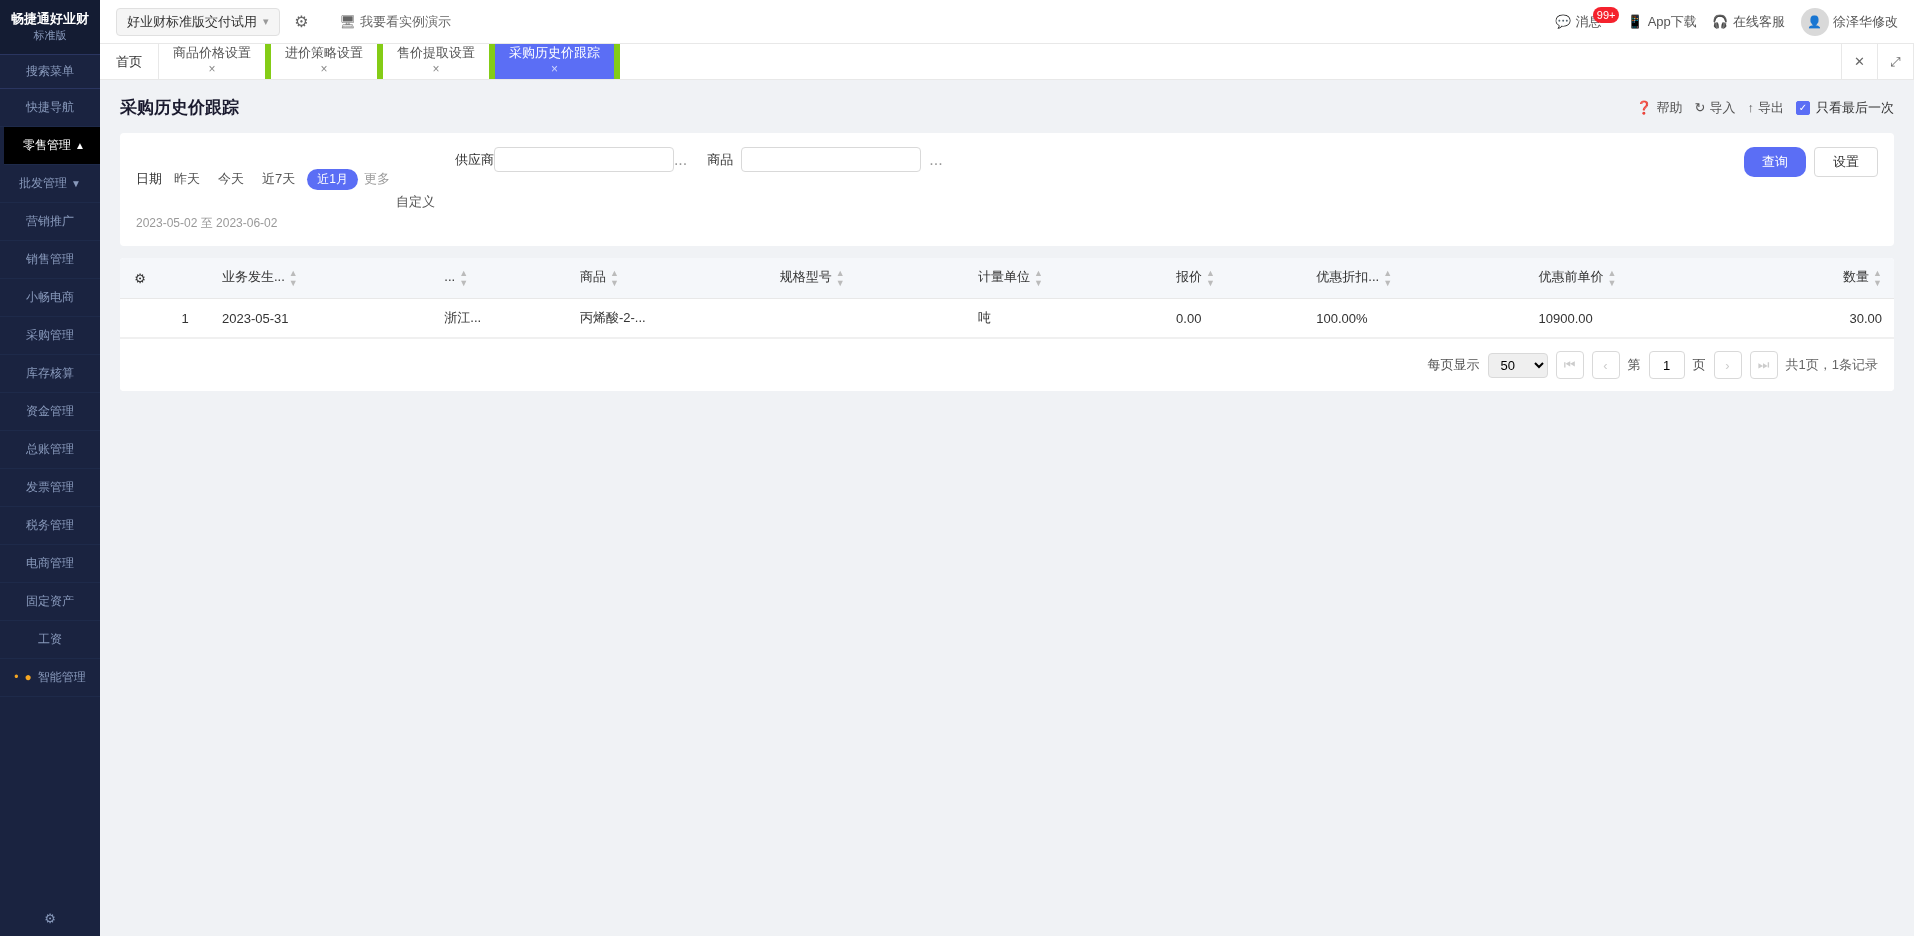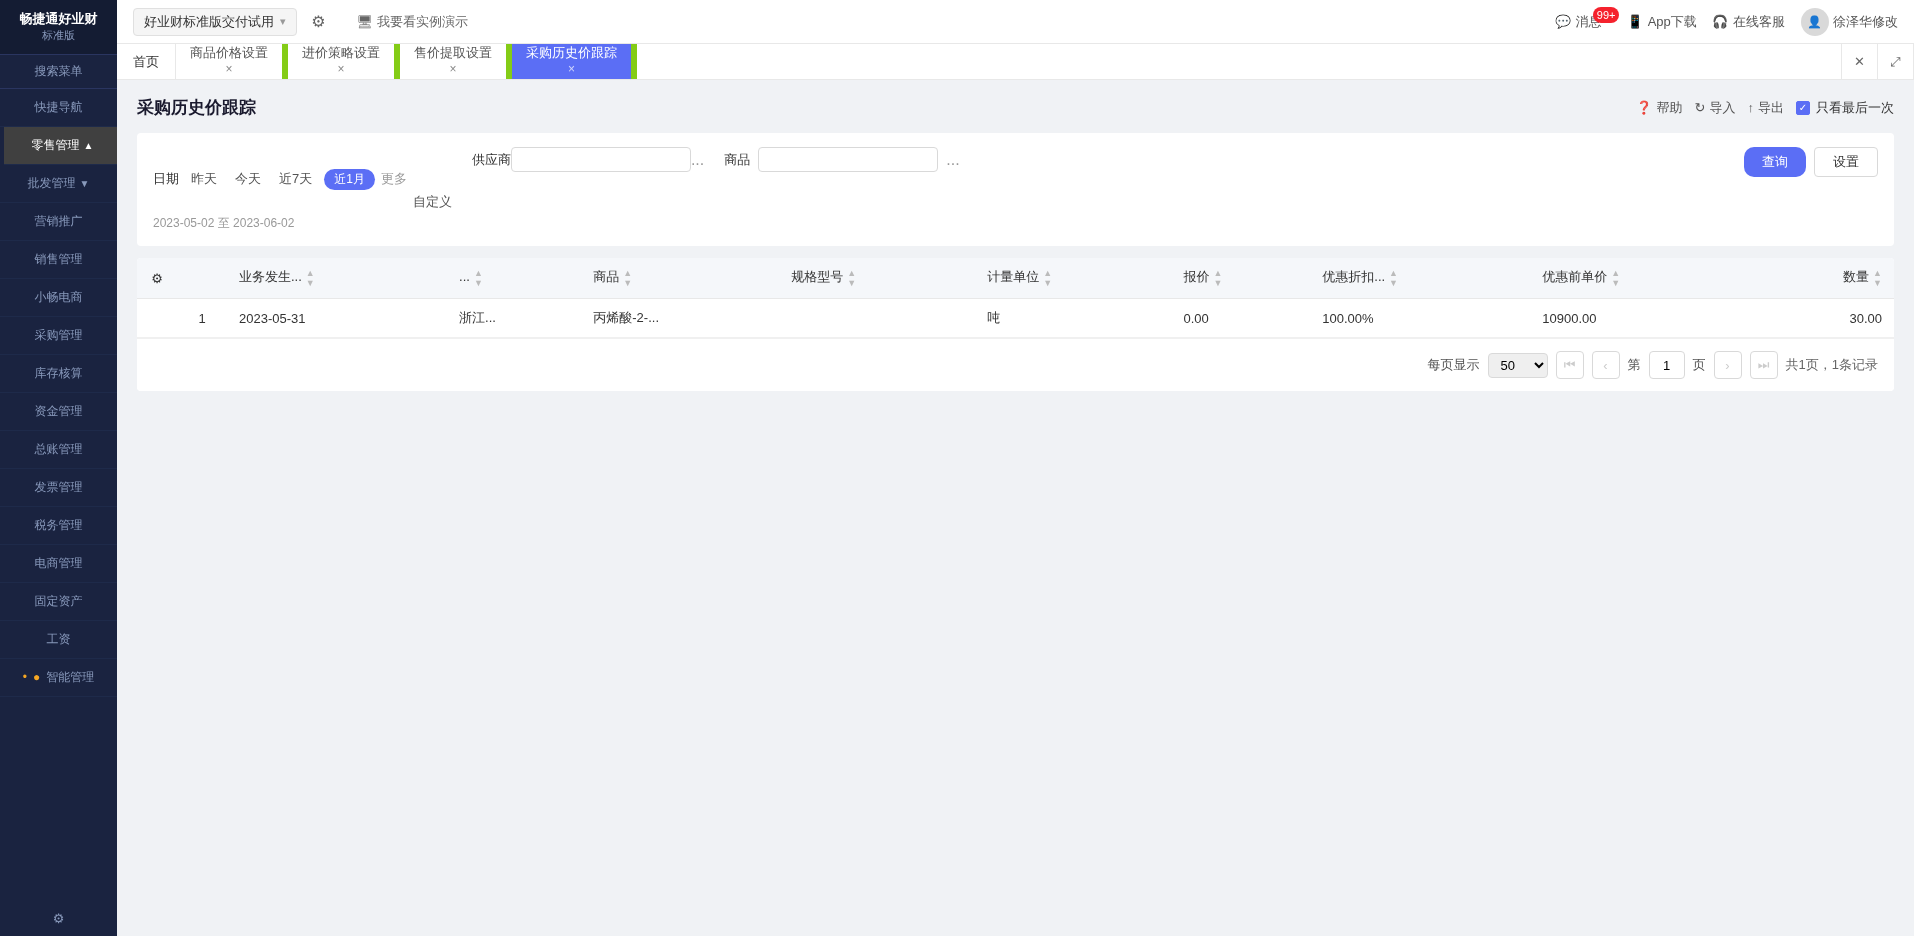--- a/index.html
+++ b/index.html
@@ -1,25 +1,25 @@
 <!DOCTYPE html>
 <html><head>
   <meta charset="utf-8">
   <style>
     * { margin: 0; padding: 0; box-sizing: border-box; }
     body { font-family: "Microsoft YaHei", "PingFang SC", sans-serif; font-size: 13px; background: #f0f2f5; color: #333; display: flex; height: 936px; overflow: hidden; }
 
     
-    .sidebar { width: 117px; background: #1a2340; display: flex; flex-direction: column; align-items: center; color: #ccd3e0; flex-shrink: 0; overflow-y: auto; }
+    .sidebar { width: 100px; background: #1a2340; display: flex; flex-direction: column; align-items: center; color: #ccd3e0; flex-shrink: 0; overflow-y: auto; }
     .sidebar-logo { width: 100%; padding: 10px 8px; background: #141c33; text-align: center; color: #fff; font-size: 12px; line-height: 1.4; border-bottom: 1px solid #2a3560; }
     .sidebar-logo .logo-title { font-size: 13px; font-weight: bold; color: #fff; }
     .sidebar-logo .logo-sub { font-size: 11px; color: #8899bb; }
     .sidebar-search { width: 100%; padding: 8px 6px; text-align: center; color: #8899bb; font-size: 12px; cursor: pointer; border-bottom: 1px solid #2a3560; }
     .sidebar-nav-item { width: 100%; padding: 10px 4px; text-align: center; font-size: 12px; color: #8899bb; cursor: pointer; border-bottom: 1px solid #1e2a4a; display: flex; align-items: center; justify-content: center; gap: 4px; }
-    .sidebar-nav-item.active { background: #404040; color: #fff; margin-left: 8px; }
+    .sidebar-nav-item.active { background: #000000; color: #fff; margin-left: 8px; }
     .sidebar-nav-item .arrow { font-size: 10px; }
     .sidebar-nav-item.has-dot::before { content: '•'; color: #f5a623; margin-right: 2px; }
     .sidebar-gear { width: 100%; padding: 10px 4px; text-align: center; color: #8899bb; cursor: pointer; margin-top: auto; }
 
     
     .main-area { flex: 1; display: flex; flex-direction: column; overflow: hidden; }
 
     
     .top-bar { background: #fff; border-bottom: 1px solid #e8e8e8; display: flex; align-items: center; padding: 0 16px; height: 44px; flex-shrink: 0; }
     .top-bar-left { display: flex; align-items: center; gap: 8px; flex: 1; }

